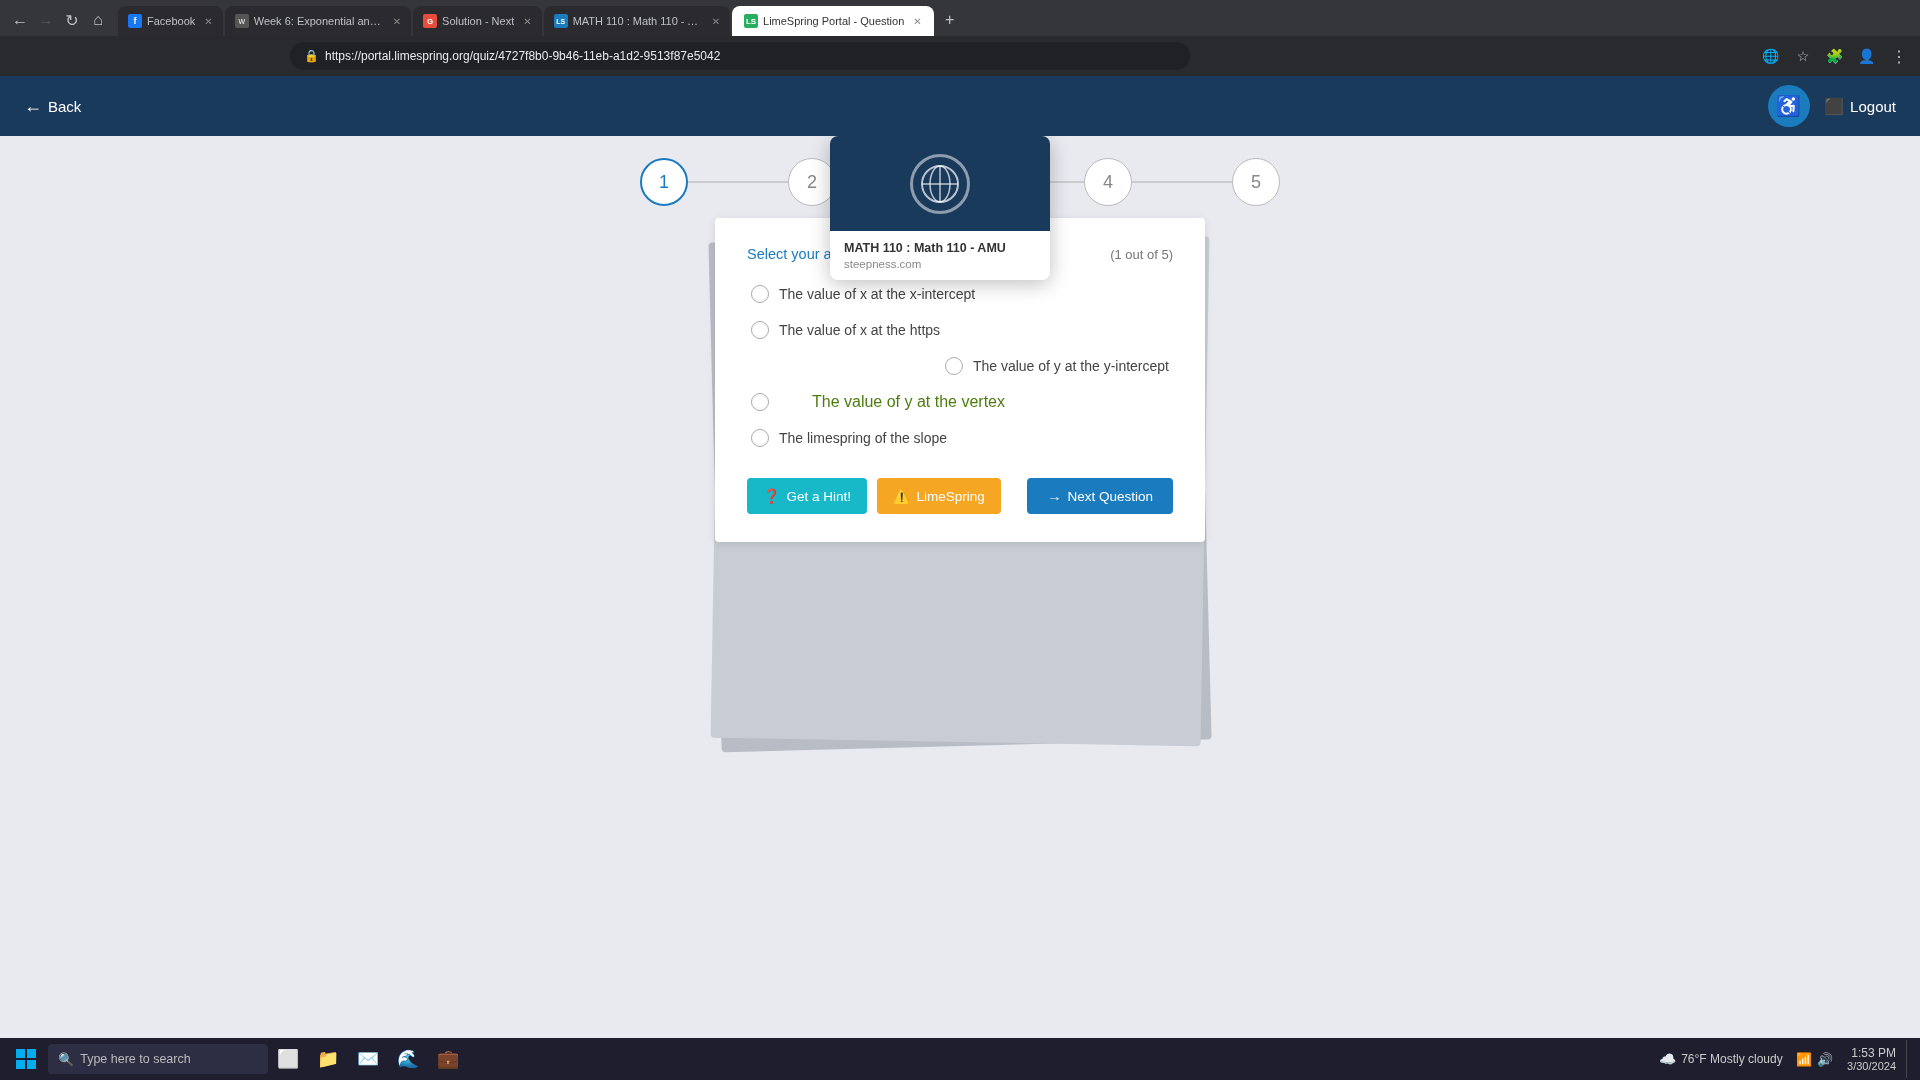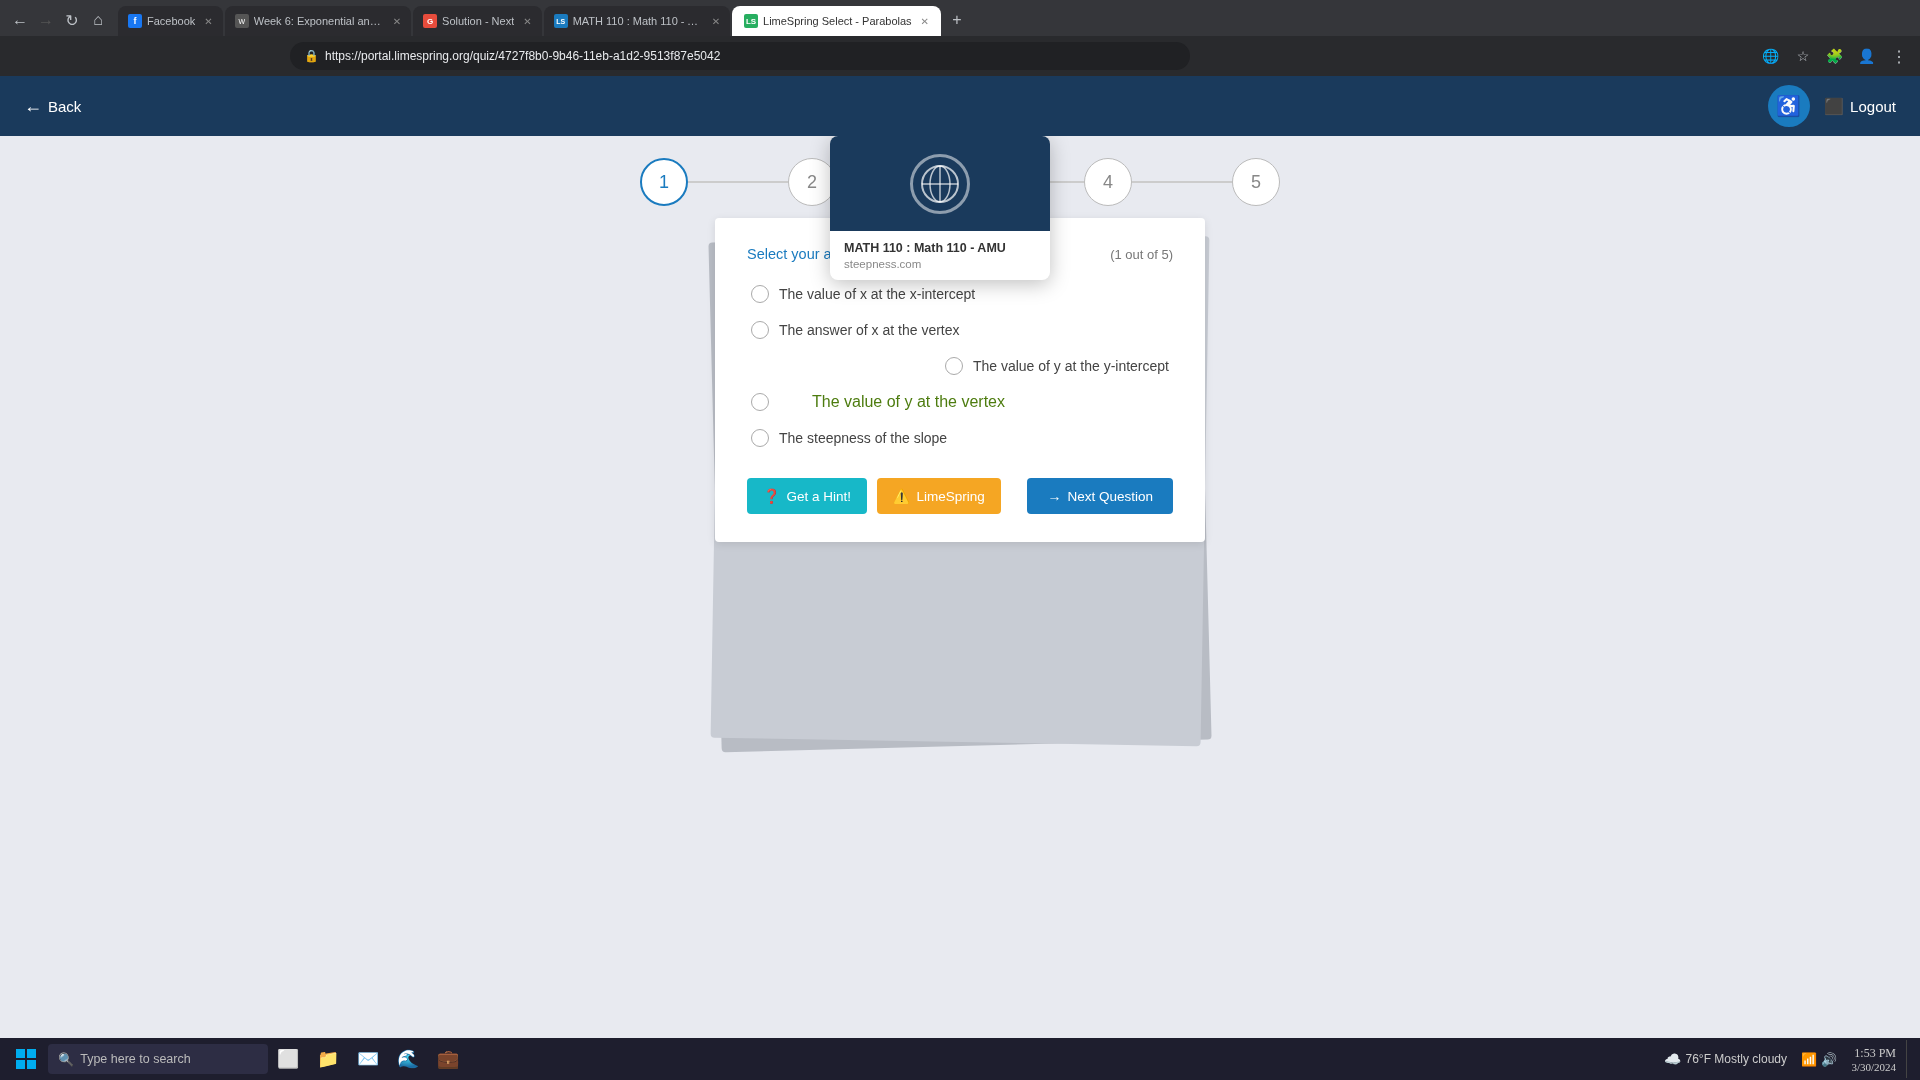--- a/index.html
+++ b/index.html
@@ -36,21 +36,21 @@
   </div>
 
   <div style="display:flex;align-items:center;height:30px;padding:0 10px;background:#2b2b2f;border-radius:8px 8px 0 0;max-width:200px;gap:5px;cursor:pointer; position:relative;">
     <div style="background:#1a7bbf;border-radius:2px;width:14px;height:14px;display:flex;align-items:center;justify-content:center;color:white;font-size:7px;font-weight:bold;flex-shrink:0;">LS</div>
     <span style="font-size:11px;color:#bdc1c6;white-space:nowrap;overflow:hidden;text-overflow:ellipsis;max-width:130px;">MATH 110 : Math 110 - AMU</span>
     <span style="margin-left:4px;color:#888;font-size:10px;cursor:pointer;">✕</span>
   </div>
 
   <div style="display:flex;align-items:center;height:30px;padding:0 12px;background:#ffffff;border-radius:8px 8px 0 0;max-width:220px;gap:5px;cursor:pointer;">
     <div style="background:#27ae60;border-radius:2px;width:14px;height:14px;display:flex;align-items:center;justify-content:center;color:white;font-size:8px;font-weight:bold;flex-shrink:0;">LS</div>
-    <span style="font-size:11px;color:#333;white-space:nowrap;overflow:hidden;text-overflow:ellipsis;max-width:150px;">LimeSpring Select - Parabolas</span>
+    <span style="font-size:11px;color:#333;white-space:nowrap;overflow:hidden;text-overflow:ellipsis;max-width:150px;">LimeSpring Portal - Question</span>
     <span style="margin-left:4px;color:#888;font-size:10px;cursor:pointer;">✕</span>
   </div>
 
   <div style="width:28px;height:28px;display:flex;align-items:center;justify-content:center;color:#bdc1c6;font-size:16px;cursor:pointer;border-radius:50%;margin-bottom:2px;">+</div>
 </div>
 
 <div style="width:1920px; background:#292a2d; height:40px; display:flex; align-items:center; padding:0 8px; gap:4px;">
   <div style="flex:0 0 900px;margin:0 auto;height:28px;background:#202124;border-radius:14px;color:#e8eaed;font-size:12px;padding:0 14px;display:flex;align-items:center;gap:6px;">
     <span style="color:#aaa;font-size:12px;">🔒</span>
     <span style="color:#e8eaed;font-size:12px;">https://portal.limespring.org/quiz/4727f8b0-9b46-11eb-a1d2-9513f87e5042</span>
@@ -106,36 +106,36 @@
       </div>
 
 
       <div style="display:flex;align-items:center;gap:10px;padding:9px 4px;cursor:pointer;">
         <div style="width:18px;height:18px;border-radius:50%;border:1.5px solid #aaa;flex-shrink:0;background:white;"></div>
         <span style="font-size:14px;color:#444;">The value of x at the x-intercept</span>
       </div>
 
       <div style="display:flex;align-items:center;gap:10px;padding:9px 4px;cursor:pointer;">
         <div style="width:18px;height:18px;border-radius:50%;border:1.5px solid #aaa;flex-shrink:0;background:white;"></div>
-        <span style="font-size:14px;color:#444;">The answer of x at the vertex</span>
+        <span style="font-size:14px;color:#444;">The value of x at the https</span>
       </div>
 
       <div style="display:flex;align-items:center;gap:10px;padding:9px 4px;cursor:pointer;justify-content:flex-end;">
         <div style="width:18px;height:18px;border-radius:50%;border:1.5px solid #aaa;flex-shrink:0;background:white;"></div>
         <span style="font-size:14px;color:#444;">The value of y at the y-intercept</span>
       </div>
 
       <div style="display:flex;align-items:center;gap:10px;padding:9px 4px;cursor:pointer;">
         <div style="width:18px;height:18px;border-radius:50%;border:1.5px solid #aaa;flex-shrink:0;background:white;"></div>
         <span style="font-size:16px;color:#4d7c0f;margin-left:33px;">The value of y at the vertex</span>
       </div>
 
       <div style="display:flex;align-items:center;gap:10px;padding:9px 4px;cursor:pointer;">
         <div style="width:18px;height:18px;border-radius:50%;border:1.5px solid #aaa;flex-shrink:0;background:white;"></div>
-        <span style="font-size:14px;color:#444;">The steepness of the slope</span>
+        <span style="font-size:14px;color:#444;">The limespring of the slope</span>
       </div>
 
       <div style="display:flex;align-items:center;margin-top:22px;gap:10px;">
         <button style="background:#17b8c8;color:white;border:none;border-radius:4px;padding:10px 16px;font-size:13.5px;cursor:pointer;display:flex;align-items:center;gap:6px;">
           <span style="font-size:14px;">❓</span>
           <span>Get a Hint!</span>
         </button>
         <button style="background:#f5a623;color:white;border:none;border-radius:4px;padding:10px 16px;font-size:13.5px;cursor:pointer;display:flex;align-items:center;gap:6px;">
           <span style="font-size:14px;">⚠️</span>
           <span>LimeSpring</span>
@@ -194,19 +194,19 @@
   <div style="display:flex;align-items:center;gap:4px;color:#ccc;font-size:12px;cursor:pointer;padding:0 8px;">
     <span style="font-size:14px;">☁️</span>
     <span>76°F  Mostly cloudy</span>
   </div>
 
   <div style="display:flex;align-items:center;gap:4px;padding:0 4px;cursor:pointer;">
     <span style="color:#ccc;font-size:13px;">📶</span>
     <span style="color:#ccc;font-size:13px;">🔊</span>
   </div>
 
-  <div style="display:flex;flex-direction:column;align-items:flex-end;padding:0 8px;cursor:pointer;font-family:Liberation Serif, serif;">
+  <div style="display:flex;flex-direction:column;align-items:flex-end;padding:0 8px;cursor:pointer;">
     <span style="font-size:12px;color:#ccc;">1:53 PM</span>
     <span style="font-size:11px;color:#ccc;">3/30/2024</span>
   </div>
 
   <div style="width:8px;height:38px;cursor:pointer;border-left:1px solid #444;"></div>
 </div>
 
 </body></html>

